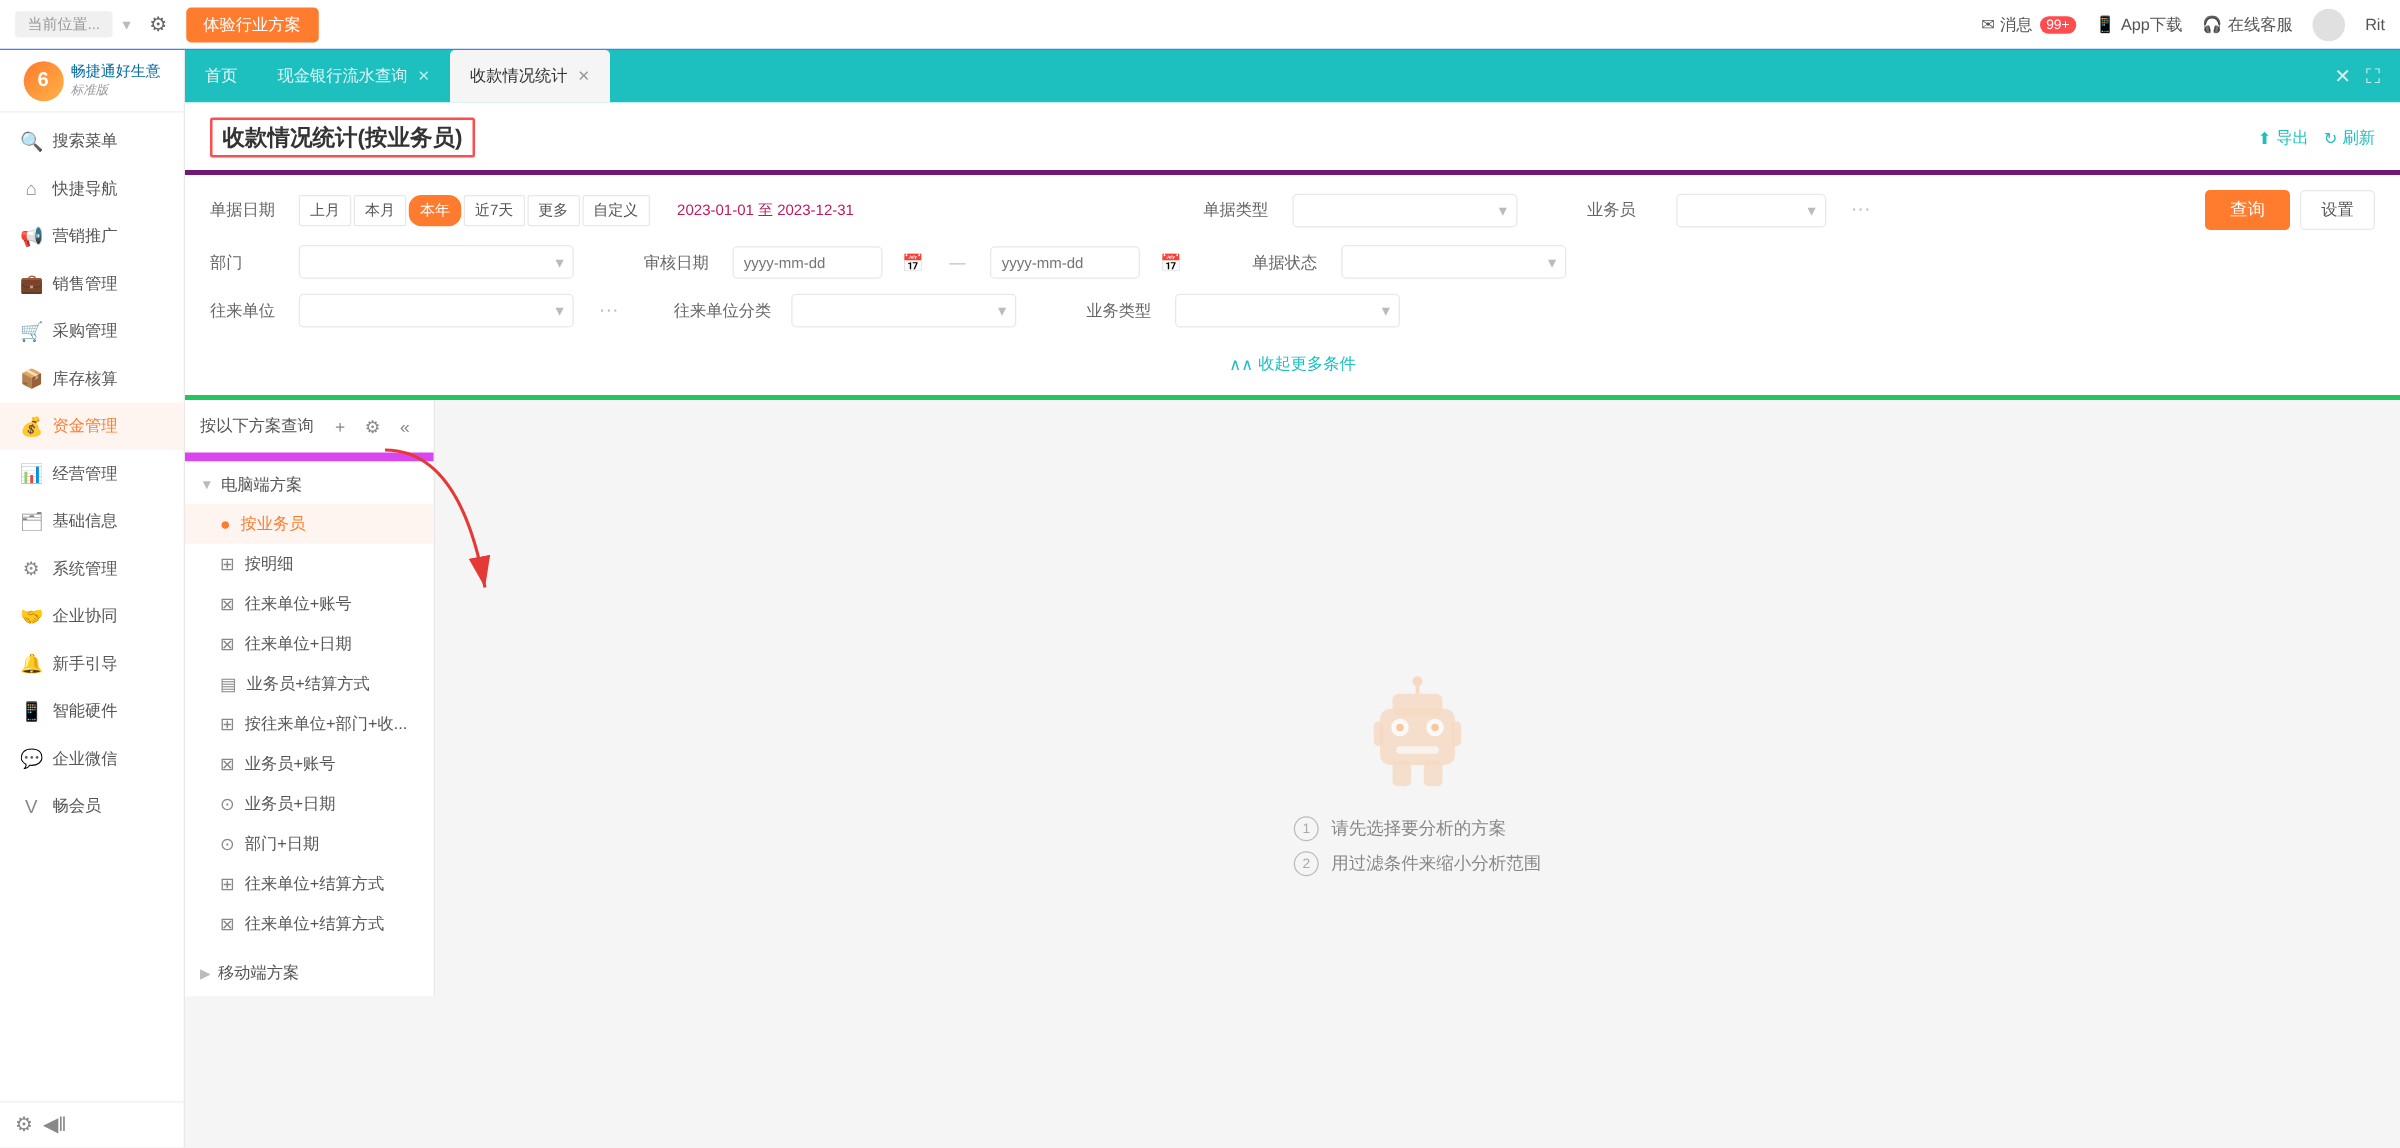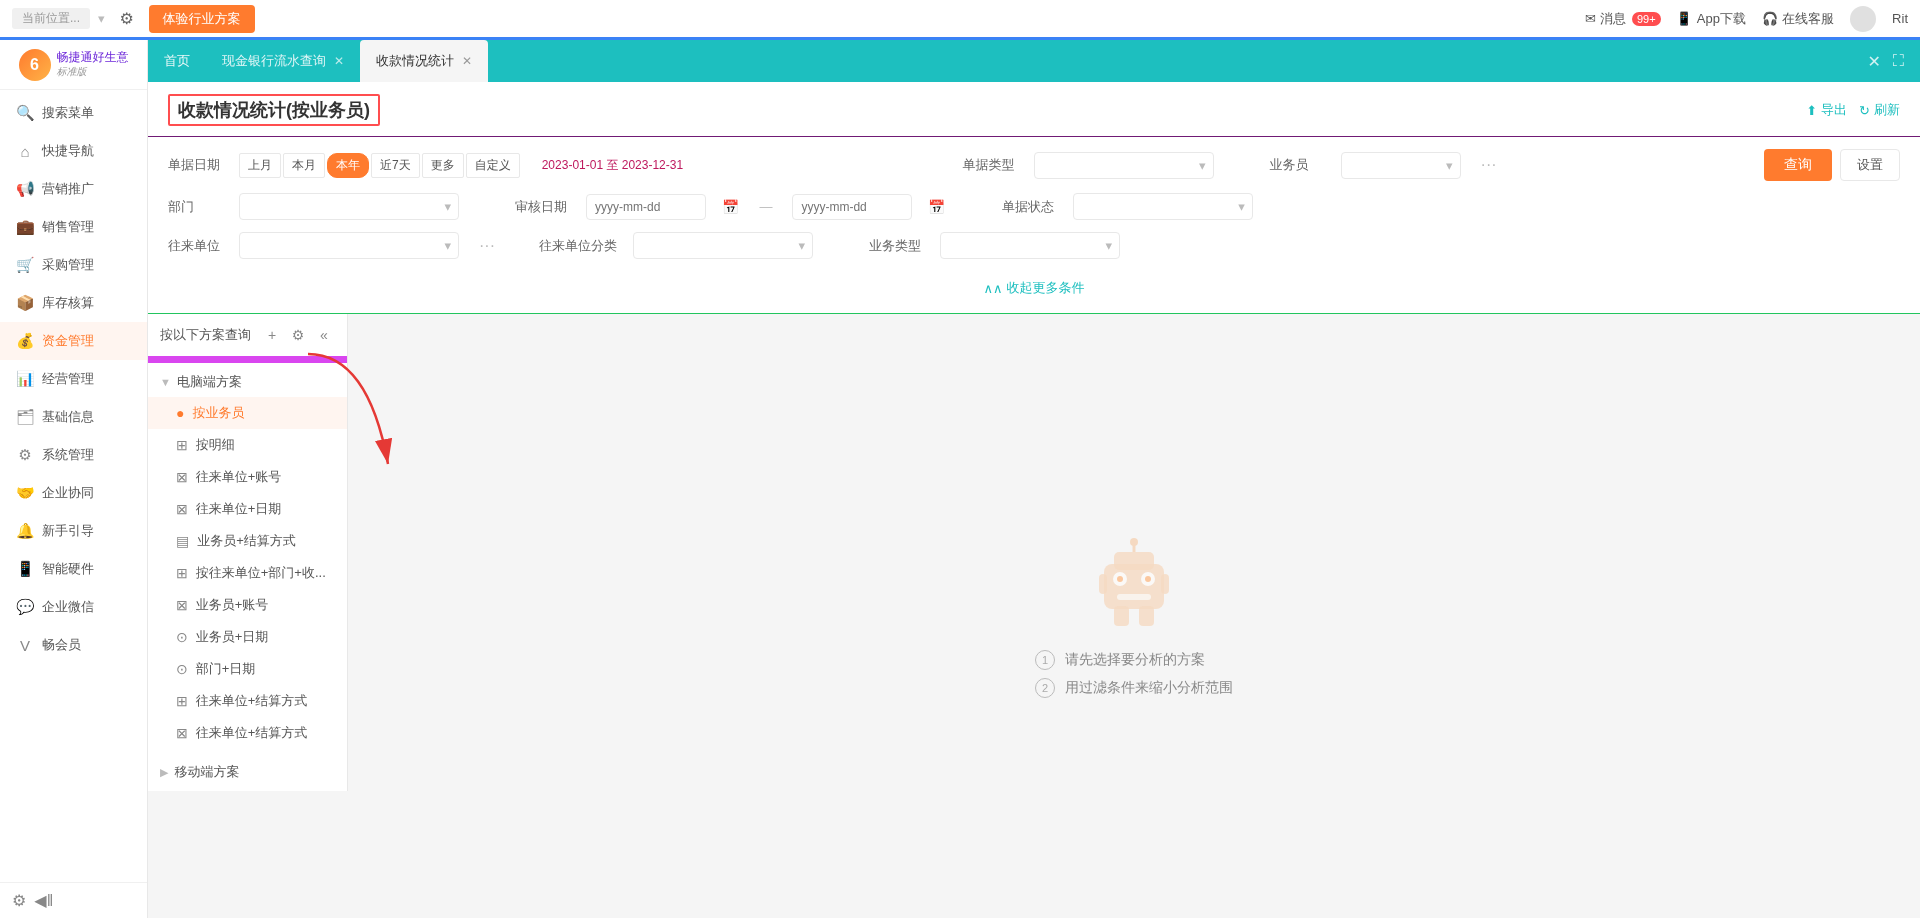--- a/index.html
+++ b/index.html
@@ -2,21 +2,21 @@
 <html><head>
   <meta charset="utf-8">
   <style>
     * { box-sizing: border-box; margin: 0; padding: 0; font-family: 'Microsoft YaHei', Arial, sans-serif; }
     body { background: #f5f5f5; font-size: 13px; color: #333; overflow: hidden; }
 
     
     .top-bar {
       height: 40px;
       background: #fff;
-      border-bottom: 3px solid #3b82f6;
+      border-bottom: 1px solid #3b82f6;
       display: flex;
       align-items: center;
       padding: 0 12px;
       gap: 8px;
     }
     .top-bar-breadcrumb {
       color: #999;
       font-size: 12px;
       background: #f0f0f0;
       padding: 2px 10px;
@@ -76,21 +76,21 @@
       border-bottom: 1px solid #f0f0f0;
       gap: 6px;
     }
     .logo-icon {
       width: 32px; height: 32px;
       background: linear-gradient(135deg, #ff7b2e, #ffb347);
       border-radius: 50%;
       display: flex; align-items: center; justify-content: center;
       color: #fff; font-size: 16px; font-weight: bold;
     }
-    .logo-text { font-size: 12px; color: #6d28d9; line-height: 1.3; text-align: right; }
+    .logo-text { font-size: 12px; color: #0369a1; line-height: 1.3; text-align: right; }
     .logo-tag { font-size: 10px; color: #999; font-style: italic; }
     .sidebar-menu { flex: 1; overflow-y: auto; padding: 4px 0; }
     .sidebar-item {
       display: flex;
       align-items: center;
       gap: 8px;
       padding: 10px 16px;
       cursor: pointer;
       color: #555;
       font-size: 13px;
@@ -167,21 +167,21 @@
     }
     .tab-bar-actions button {
       background: none; border: none; cursor: pointer;
       color: rgba(255,255,255,0.8); font-size: 16px; padding: 2px 4px;
     }
 
     
     .page-header {
       background: #fff;
       padding: 12px 20px 0 20px;
-      border-bottom: 1px solid #701a75;
+      border-bottom: 4px solid #701a75;
       flex-shrink: 0;
     }
     .page-title-row {
       display: flex;
       align-items: center;
       justify-content: space-between;
       margin-bottom: 10px;
     }
     .page-title {
       font-size: 18px;
@@ -202,21 +202,21 @@
     }
     .btn-refresh {
       display: flex; align-items: center; gap: 4px;
       color: #1dbfbf; cursor: pointer; font-size: 13px;
     }
 
     
     .filter-panel {
       background: #fff;
       padding: 12px 20px;
-      border-bottom: 1px solid #22c55e;
+      border-bottom: 4px solid #22c55e;
       flex-shrink: 0;
     }
     .filter-row {
       display: flex;
       align-items: center;
       gap: 16px;
       margin-bottom: 12px;
     }
     .filter-label {
       color: #666;

